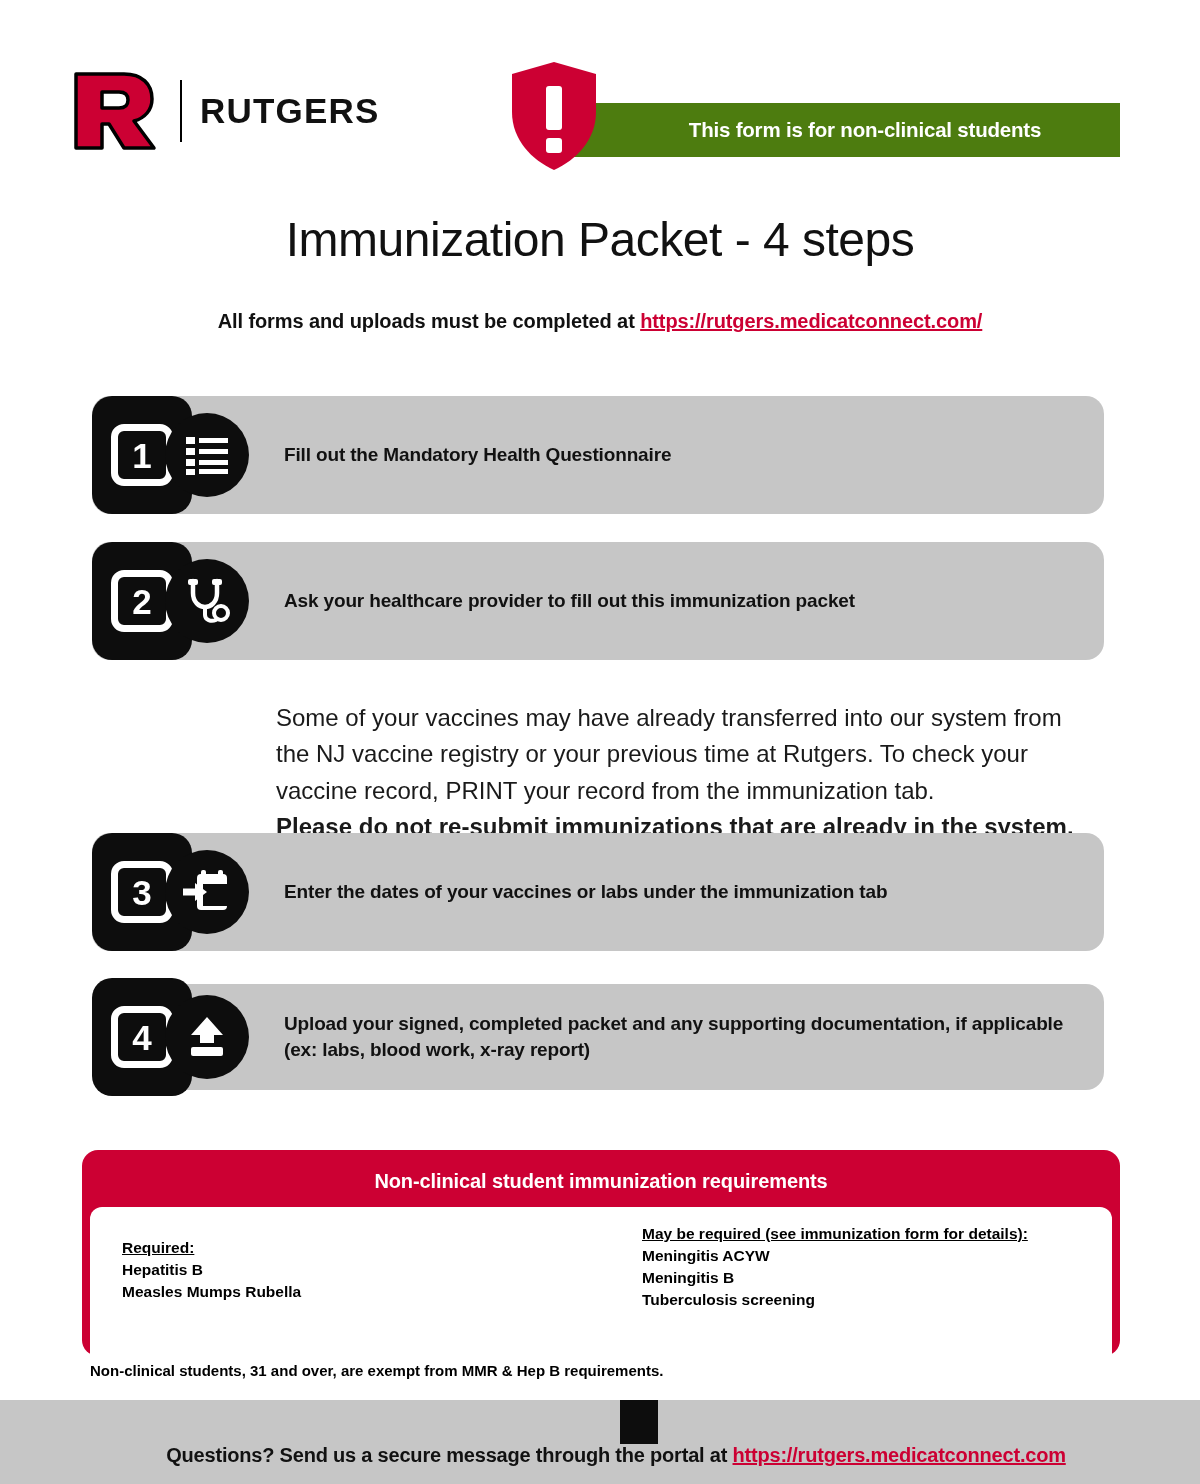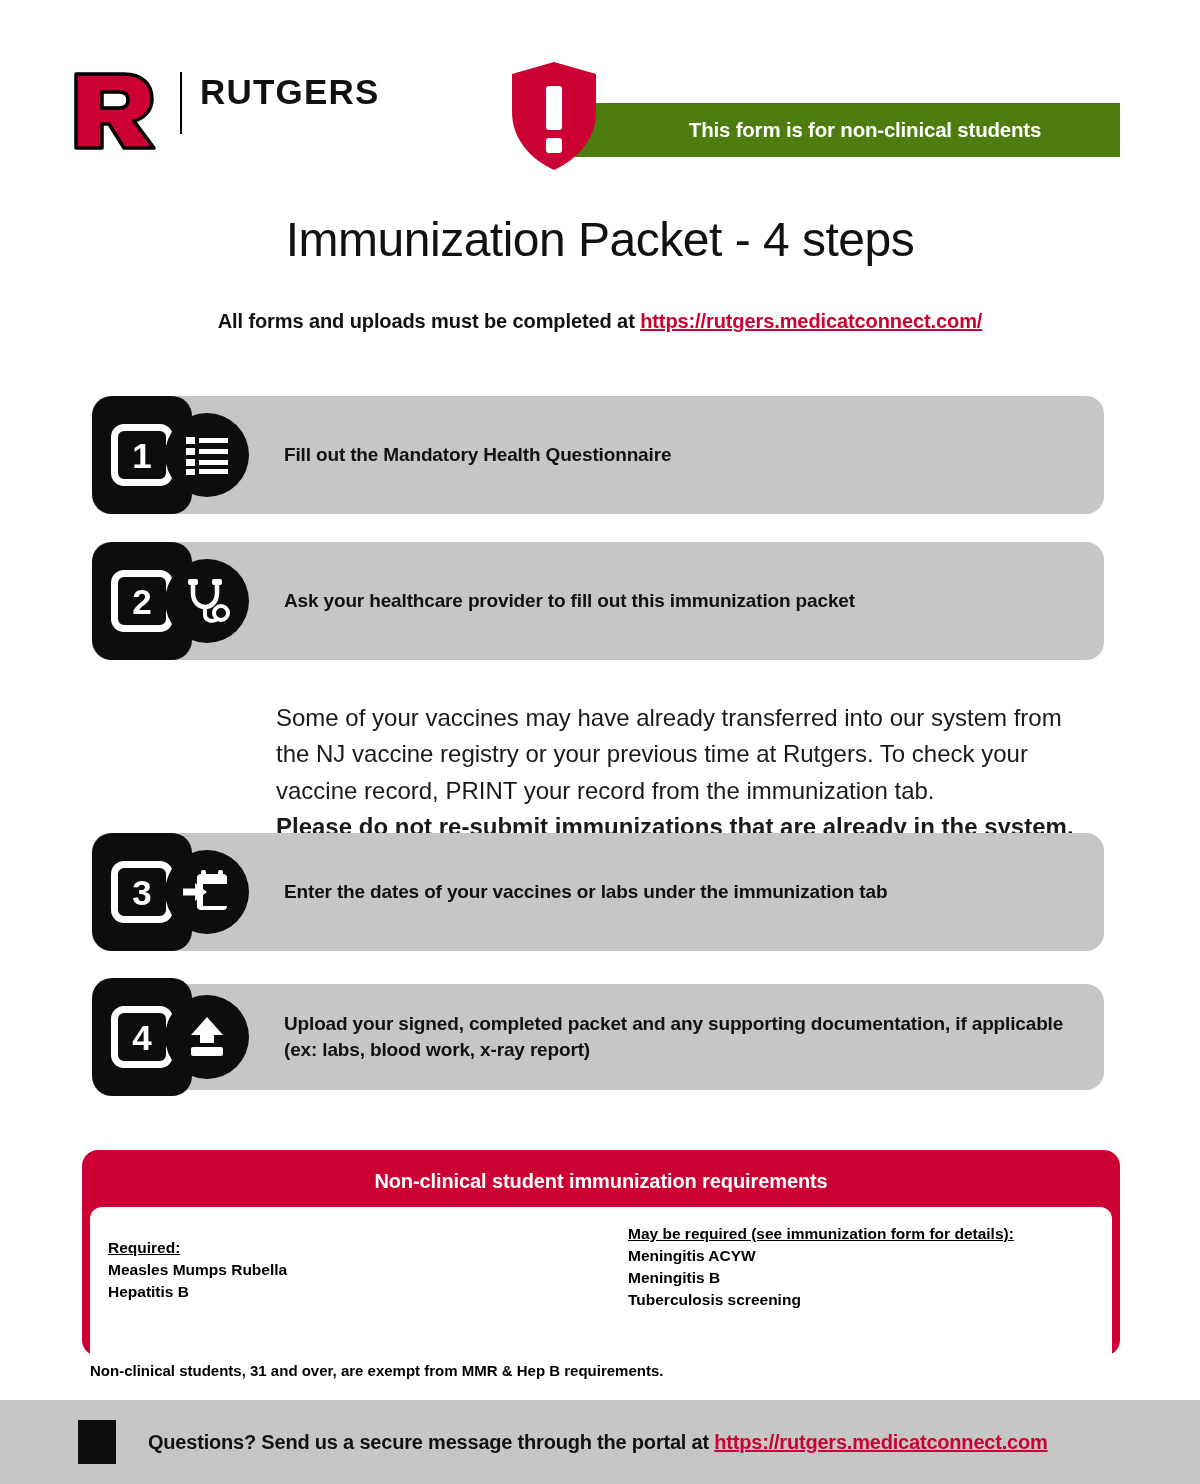--- a/index.html
+++ b/index.html
@@ -22,20 +22,21 @@
     position: absolute;
     top: 0; left: 0;
     width: 1200px;
     height: 190px;
   }
   .logo-block {
     position: absolute;
     left: 72px;
     top: 72px;
     display: flex;
+    align-items: center;
     height: 78px;
   }
   .logo-r {
     position: relative;
     width: 86px;
     height: 78px;
   }
   .logo-r svg { display: block; }
   .logo-divider {
     width: 2px;
@@ -221,21 +222,21 @@
     font-size: 20px;
     font-weight: bold;
     padding: 12px 0 14px 0;
     letter-spacing: -0.1px;
   }
   .req-inner {
     background: #ffffff;
     border-radius: 12px;
     height: 184px;
     position: relative;
-    padding: 16px 18px;
+    padding: 16px 32px;
   }
   .req-cols {
     display: flex;
   }
   .req-col-left { width: 520px; }
   .req-col-right { flex: 1; }
   .req-heading {
     font-size: 15.5px;
     font-weight: bold;
     text-decoration: underline;
@@ -260,20 +261,21 @@
   
   .footer {
     position: absolute;
     left: 0;
     top: 1400px;
     width: 1200px;
     height: 84px;
     background: #c6c6c6;
     display: flex;
     align-items: center;
+    flex-direction: column;
   }
   .footer-mark {
     width: 38px;
     height: 44px;
     background: #0d0d0d;
     margin-left: 78px;
     flex: none;
   }
   .footer-text {
     margin-left: 32px;
@@ -403,22 +405,22 @@
   <div class="step-text">Upload your signed, completed packet and any supporting documentation, if applicable (ex: labs, blood work, x-ray report)</div>
 </div>
 
 <div class="req-box">
   <div class="req-title">Non-clinical student immunization requirements</div>
   <div class="req-inner">
     <div class="req-cols">
 
       <div class="req-col-left">
         <div class="req-heading">Required:</div>
+        <div class="req-item">Hepatitis B</div>
         <div class="req-item">Measles Mumps Rubella</div>
-        <div class="req-item">Hepatitis B</div>
       </div>
 
       <div class="req-col-right">
         <div class="req-heading">May be required (see immunization form for details):</div>
         <div class="req-item">Meningitis ACYW</div>
         <div class="req-item">Meningitis B</div>
         <div class="req-item">Tuberculosis screening</div>
       </div>
 
     </div>

